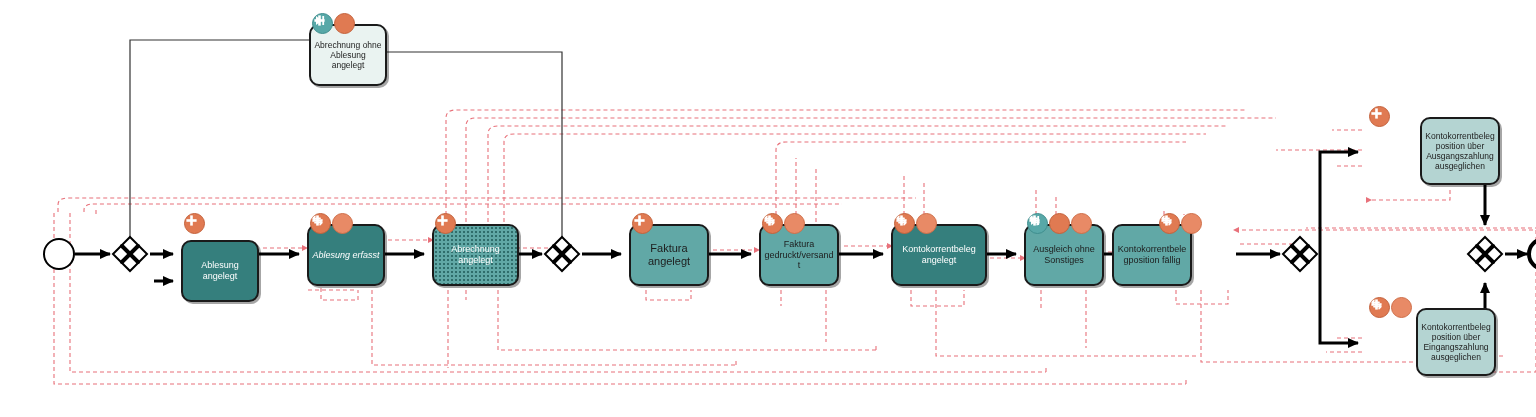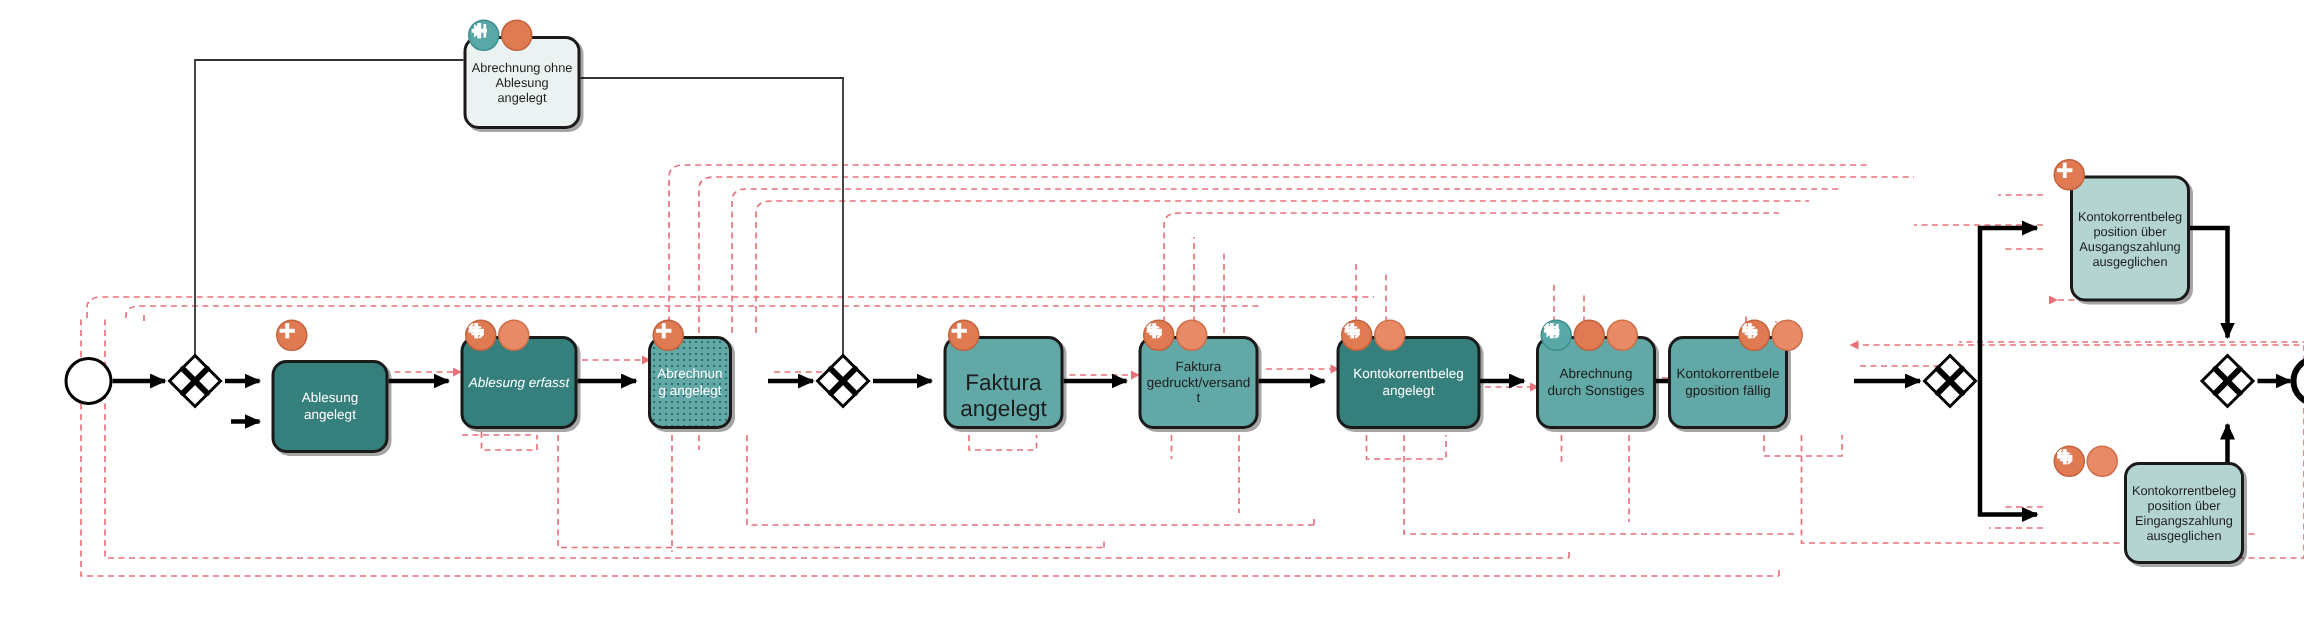--- a/index.html
+++ b/index.html
@@ -233,32 +233,32 @@
             <rect x="2.4" y="6.2" width="10.2" height="2.6" fill="#fff"></rect>
           </svg>
         </div>
         <div class="badge loop">
           <svg width="15" height="15" viewBox="0 0 15 15">
             <path d="M3 5.2h7.2M3 5.2l2-2M3 5.2l2 2" stroke="#fff" stroke-width="1.5" fill="none" stroke-linecap="round"></path>
             <path d="M12 9.8H4.8M12 9.8l-2-2M12 9.8l-2 2" stroke="#fff" stroke-width="1.5" fill="none" stroke-linecap="round"></path>
           </svg>
         </div>
       </div>
-      <div class="task fill-dotted" style="left: 396px; top: 224px; width: 56px; height: 62px; font-size: 9px;">
+      <div class="task fill-dotted" style="left: 396px; top: 224px; width: 87px; height: 62px; font-size: 9px;">
         <span class="tlabel">Abrechnung angelegt</span>
       </div>
       <div class="badges" style="left: 399px; top: 213px;">
         <div class="badge plus">
           <svg width="15" height="15" viewBox="0 0 15 15">
             <rect x="6.2" y="2.4" width="2.6" height="10.2" fill="#fff"></rect>
             <rect x="2.4" y="6.2" width="10.2" height="2.6" fill="#fff"></rect>
           </svg>
         </div>
       </div>
-      <div class="task fill-mid" style="left: 593px; top: 224px; width: 80px; height: 62px; font-size: 15px; align-items: flex-end;">
+      <div class="task fill-mid" style="left: 593px; top: 224px; width: 80px; height: 62px; font-size: 11px;">
         <span class="tlabel">Faktura angelegt</span>
       </div>
       <div class="badges" style="left: 596px; top: 213px;">
         <div class="badge plus">
           <svg width="15" height="15" viewBox="0 0 15 15">
             <rect x="6.2" y="2.4" width="2.6" height="10.2" fill="#fff"></rect>
             <rect x="2.4" y="6.2" width="10.2" height="2.6" fill="#fff"></rect>
           </svg>
         </div>
       </div>
@@ -290,21 +290,21 @@
           </svg>
         </div>
         <div class="badge loop">
           <svg width="15" height="15" viewBox="0 0 15 15">
             <path d="M3 5.2h7.2M3 5.2l2-2M3 5.2l2 2" stroke="#fff" stroke-width="1.5" fill="none" stroke-linecap="round"></path>
             <path d="M12 9.8H4.8M12 9.8l-2-2M12 9.8l-2 2" stroke="#fff" stroke-width="1.5" fill="none" stroke-linecap="round"></path>
           </svg>
         </div>
       </div>
       <div class="task fill-mid" style="left: 988px; top: 224px; width: 80px; height: 62px; font-size: 9px;">
-        <span class="tlabel">Abrechnung durch Sonstiges</span>
+        <span class="tlabel">Ausgleich ohne Sonstiges</span>
       </div>
       <div class="badges" style="left: 991px; top: 213px;">
         <div class="badge start">
           <svg width="15" height="15" viewBox="0 0 15 15">
             <polygon points="4,3 10,7.5 4,12" fill="#fff"></polygon>
             <rect x="10.3" y="3" width="1.8" height="9" fill="#fff"></rect>
           </svg>
         </div>
         <div class="badge plus">
           <svg width="15" height="15" viewBox="0 0 15 15">
@@ -329,21 +329,21 @@
             <rect x="2.4" y="6.2" width="10.2" height="2.6" fill="#fff"></rect>
           </svg>
         </div>
         <div class="badge loop">
           <svg width="15" height="15" viewBox="0 0 15 15">
             <path d="M3 5.2h7.2M3 5.2l2-2M3 5.2l2 2" stroke="#fff" stroke-width="1.5" fill="none" stroke-linecap="round"></path>
             <path d="M12 9.8H4.8M12 9.8l-2-2M12 9.8l-2 2" stroke="#fff" stroke-width="1.5" fill="none" stroke-linecap="round"></path>
           </svg>
         </div>
       </div>
-      <div class="task fill-pale" style="left: 1344px; top: 117px; width: 80px; height: 84px; font-size: 8.5px; justify-content: center;">
+      <div class="task fill-pale" style="left: 1384px; top: 117px; width: 80px; height: 68px; font-size: 8.5px; justify-content: center;">
         <span class="tlabel">Kontokorrentbelegposition über Ausgangszahlung ausgeglichen</span>
       </div>
       <div class="badges" style="left: 1333px; top: 106px;">
         <div class="badge plus">
           <svg width="15" height="15" viewBox="0 0 15 15">
             <rect x="6.2" y="2.4" width="2.6" height="10.2" fill="#fff"></rect>
             <rect x="2.4" y="6.2" width="10.2" height="2.6" fill="#fff"></rect>
           </svg>
         </div>
       </div>

